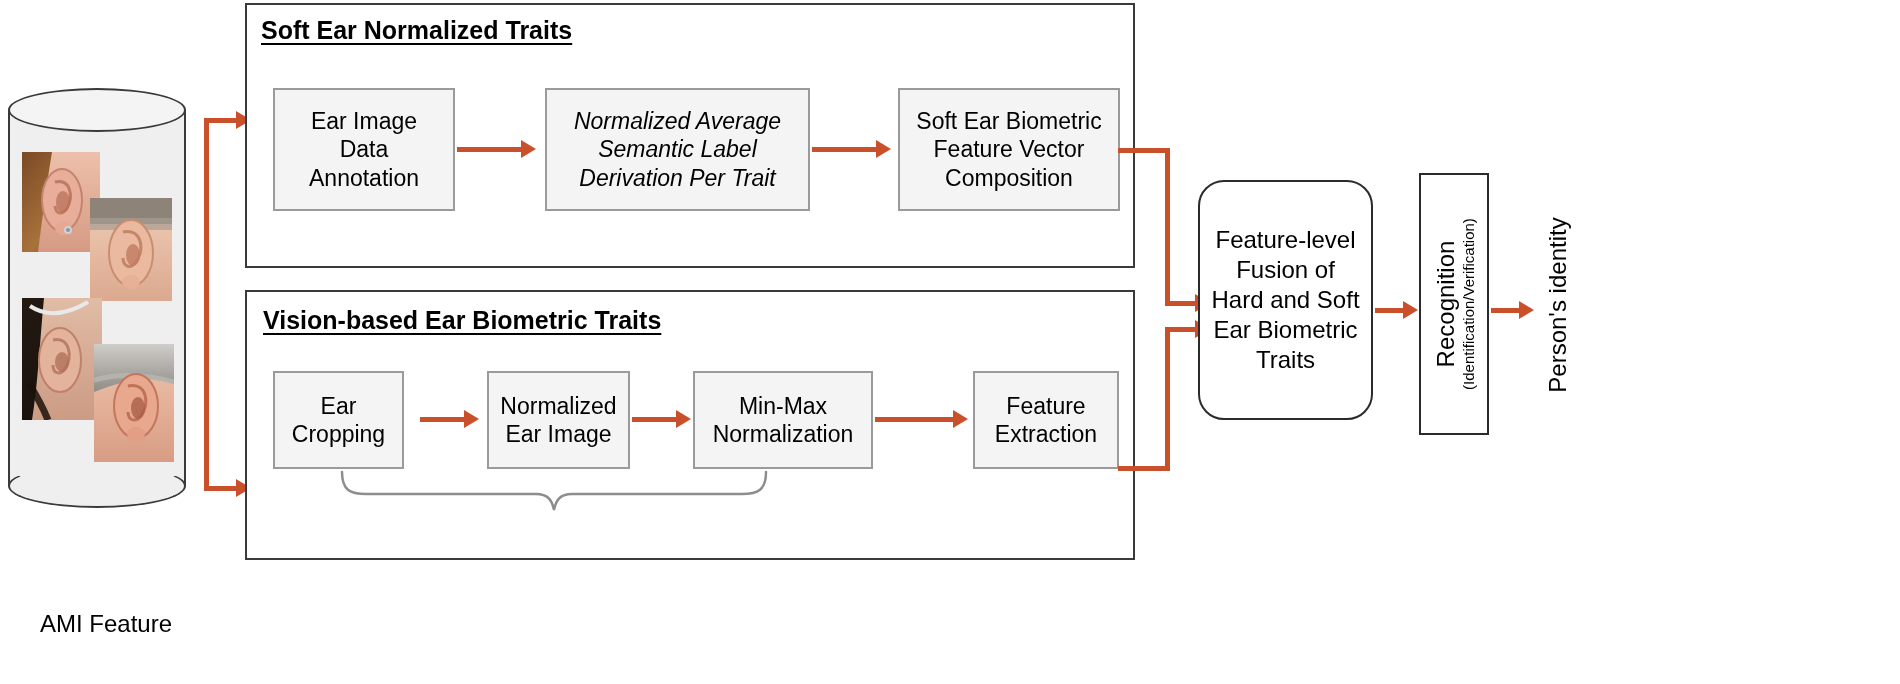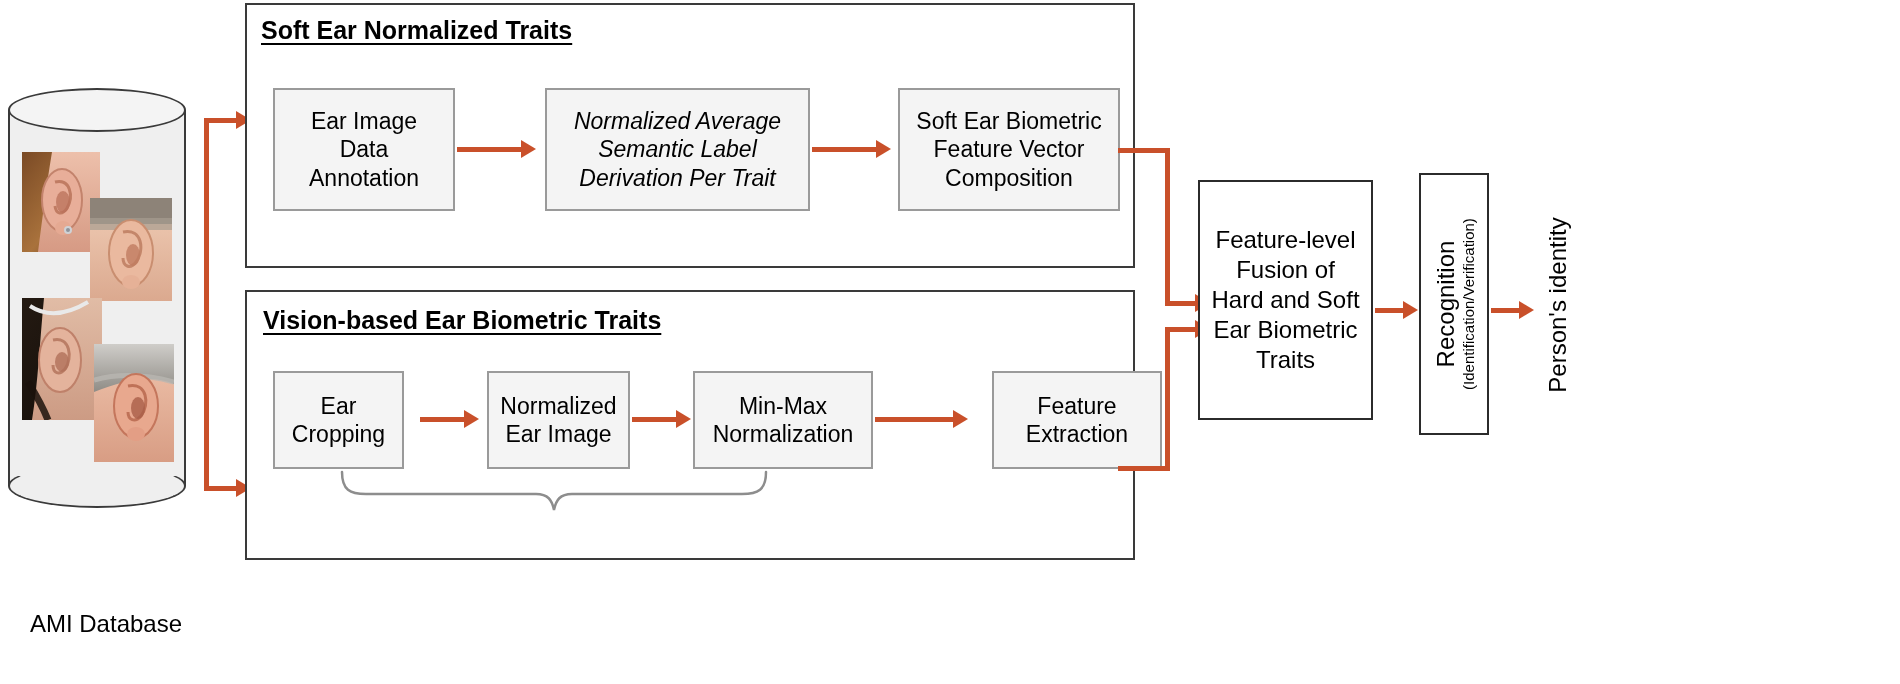--- a/index.html
+++ b/index.html
@@ -193,21 +193,21 @@
         <path d="M0 0 H80 V40 C58 30 30 36 0 48 Z" fill="url(#hair4)"></path>
         <path d="M0 36 C22 30 50 30 80 38" stroke="#b9b6b1" stroke-width="5" fill="none" opacity="0.8"></path>
         <ellipse cx="42" cy="62" rx="22" ry="32" fill="#e8a88e"></ellipse>
         <ellipse cx="42" cy="62" rx="22" ry="32" fill="none" stroke="#c4765c" stroke-width="2"></ellipse>
         <path d="M34 42 C53 38 56 60 47 72 C41 79 34 76 34 68" fill="none" stroke="#bf7258" stroke-width="3"></path>
         <ellipse cx="44" cy="64" rx="7" ry="11" fill="#a95e48" opacity="0.8"></ellipse>
         <ellipse cx="42" cy="90" rx="9" ry="7" fill="#e39e85"></ellipse>
       </svg>
     </div>
 
-    <div class="db-label">AMI Database</div>
+    <div class="db-label">AMI Feature</div>
   </div>
 
   <div class="ar arv" style="left:204px;top:118px;height:372px;"></div>
 
   <div class="ar arh" style="left:204px;top:118px;width:36px;"></div>
   <div class="head r" style="left:236px;top:111px;"></div>
 
   <div class="ar arh" style="left:204px;top:486px;width:36px;"></div>
   <div class="head r" style="left:236px;top:479px;"></div>
 
@@ -255,41 +255,41 @@
   <div class="ar arh" style="left:632px;top:417px;width:48px;"></div>
   <div class="head r" style="left:676px;top:410px;"></div>
 
   <div class="pbox" style="left:693px;top:371px;width:180px;height:98px;">
     <span>Min-Max
 Normalization</span>
   </div>
   <div class="ar arh" style="left:875px;top:417px;width:82px;"></div>
   <div class="head r" style="left:953px;top:410px;"></div>
 
-  <div class="pbox" style="left:973px;top:371px;width:170px;height:98px;margin-left:19px;">
+  <div class="pbox" style="left:973px;top:371px;width:146px;height:98px;">
     <span>Feature
 Extraction</span>
   </div>
 
   <svg class="brace" style="left:340px;top:470px;width:430px;height:42px;" viewBox="0 0 430 42">
     <path d="M2 2 C2 20 10 24 26 24 H196 C208 24 212 30 214 40
              C216 30 220 24 232 24 H402 C418 24 426 20 426 2" fill="none" stroke="#8d8d8d" stroke-width="2.5" stroke-linecap="round"></path>
   </svg>
 
   <div class="ar arh" style="left:1118px;top:148px;width:52px;"></div>
   <div class="ar arv" style="left:1165px;top:148px;height:158px;"></div>
   <div class="ar arh" style="left:1165px;top:301px;width:34px;"></div>
   <div class="head r" style="left:1195px;top:294px;"></div>
 
   <div class="ar arh" style="left:1118px;top:466px;width:52px;"></div>
   <div class="ar arv" style="left:1165px;top:327px;height:144px;"></div>
   <div class="ar arh" style="left:1165px;top:327px;width:34px;"></div>
   <div class="head r" style="left:1195px;top:320px;"></div>
 
-  <div class="bigbox" style="left:1198px;top:180px;width:175px;height:240px;">
+  <div class="bigbox" style="left:1198px;top:180px;width:175px;height:240px;border-radius:26px;">
     <span>Feature-level
 Fusion of
 Hard and Soft
 Ear Biometric
 Traits</span>
   </div>
 
   <div class="ar arh" style="left:1375px;top:308px;width:32px;"></div>
   <div class="head r" style="left:1403px;top:301px;"></div>
 

